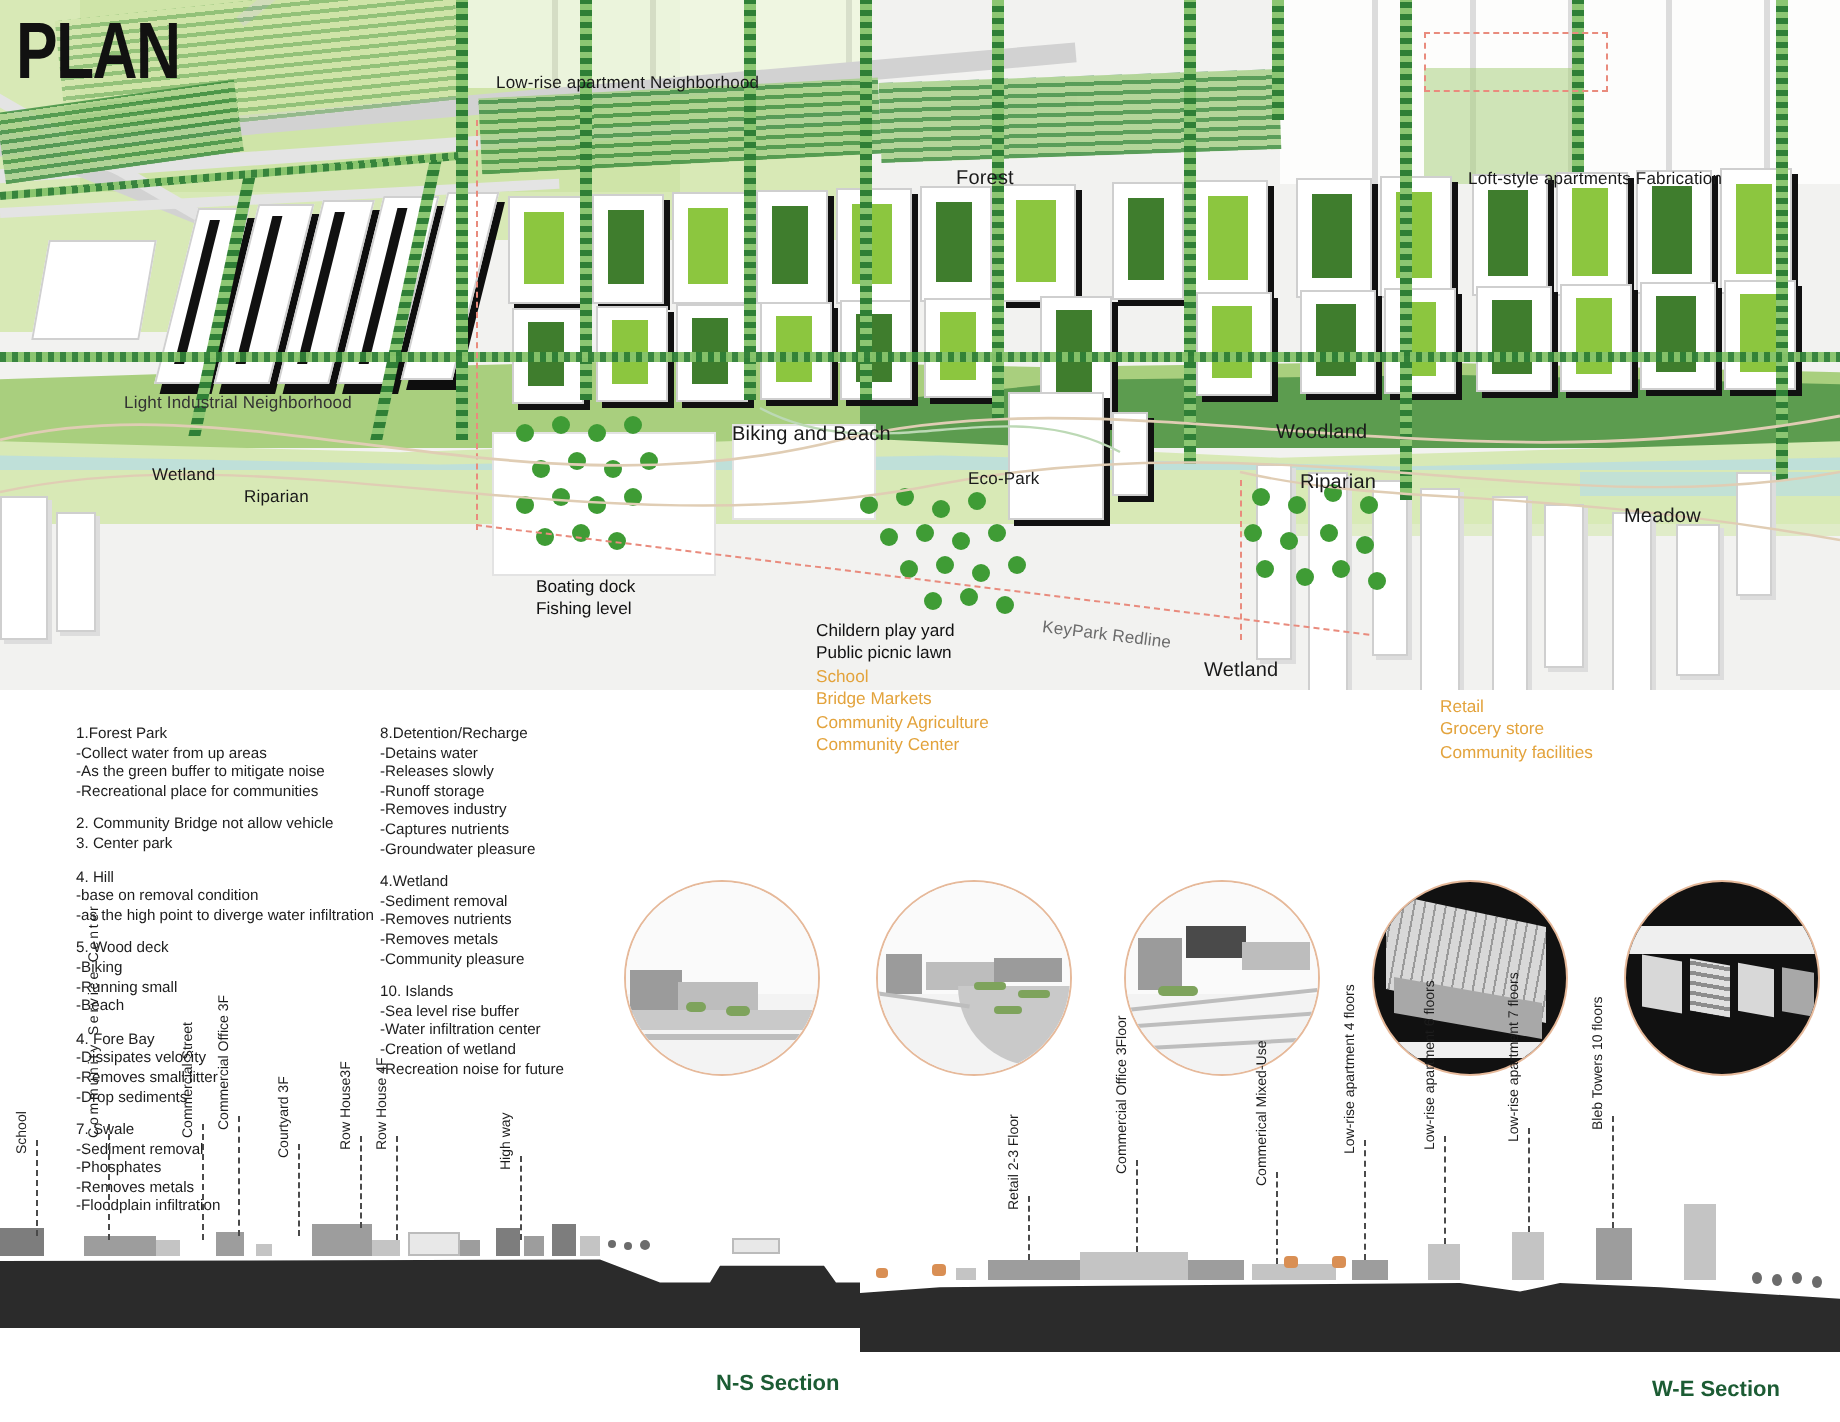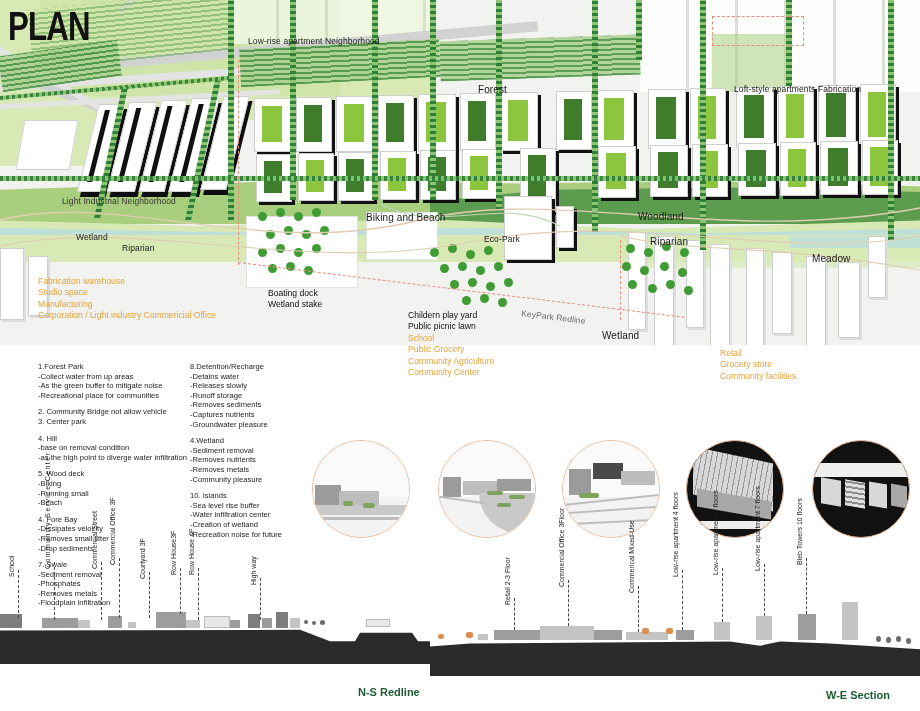--- a/index.html
+++ b/index.html
@@ -313,39 +313,33 @@
     <div class="lab" style="left:122px;top:243px;">Riparian</div>
     <div class="lab big" style="left:366px;top:212px;">Biking and Beach</div>
     <div class="lab" style="left:484px;top:234px;">Eco-Park</div>
     <div class="lab big" style="left:638px;top:211px;">Woodland</div>
     <div class="lab big" style="left:650px;top:236px;">Riparian</div>
     <div class="lab big" style="left:812px;top:253px;">Meadow</div>
     <div class="lab big" style="left:602px;top:330px;">Wetland</div>
     <div class="lab" style="left:521px;top:312px;transform:rotate(7deg);color:#6b6b6b;">KeyPark Redline</div>
   </div>
 
-  <div class="callout" style="left:38px;top:276px;color:#e3a33c;">
-    <span class="l">Fabrication warehouse</span>
-    <span class="l">Studio space</span>
-    <span class="l">Manufacturing</span>
-    <span class="l">Corporation / Light industry Commericial Office</span>
-  </div>
 
   <div class="callout" style="left:268px;top:288px;color:#111;">
     <span class="l">Boating dock</span>
-    <span class="l">Wetland stake</span>
+    <span class="l">Fishing level</span>
   </div>
 
   <div class="callout" style="left:408px;top:310px;color:#111;">
     <span class="l">Childern play yard</span>
     <span class="l">Public picnic lawn</span>
   </div>
   <div class="callout" style="left:408px;top:333px;color:#e3a33c;">
     <span class="l">School</span>
-    <span class="l">Public Grocery</span>
+    <span class="l">Bridge Markets</span>
     <span class="l">Community Agriculture</span>
     <span class="l">Community Center</span>
   </div>
 
   <div class="callout" style="left:720px;top:348px;color:#e3a33c;">
     <span class="l">Retail</span>
     <span class="l">Grocery store</span>
     <span class="l">Community facilities</span>
   </div>
 
@@ -377,21 +371,21 @@
     <span class="h">-Phosphates</span>
     <span class="h">-Removes metals</span>
     <span class="h">-Floodplain infiltration</span>
   </div>
 
   <div class="legend" style="left:190px;top:362px;">
     <span class="h">8.Detention/Recharge</span>
     <span class="h">-Detains water</span>
     <span class="h">-Releases slowly</span>
     <span class="h">-Runoff storage</span>
-    <span class="h">-Removes sediments</span>
+    <span class="h">-Removes industry</span>
     <span class="h">-Captures nutrients</span>
     <span class="h">-Groundwater pleasure</span>
     <span class="gap"></span>
     <span class="h">4.Wetland</span>
     <span class="h">-Sediment removal</span>
     <span class="h">-Removes nutrients</span>
     <span class="h">-Removes metals</span>
     <span class="h">-Community pleasure</span>
     <span class="gap"></span>
     <span class="h">10. Islands</span>
@@ -486,21 +480,21 @@
 
     <div class="vlab" style="left:15px;top:30px;">School</div>
     <div class="vlab2" style="left:51px;top:22px;">Community Service Center</div>
     <div class="vlab" style="left:98px;top:22px;">Commercial Street</div>
     <div class="vlab" style="left:116px;top:18px;">Commercial Office 3F</div>
     <div class="vlab" style="left:146px;top:32px;">Courtyard 3F</div>
     <div class="vlab" style="left:177px;top:28px;">Row House3F</div>
     <div class="vlab" style="left:195px;top:28px;">Row House 4F</div>
     <div class="vlab" style="left:257px;top:38px;">High way</div>
   </div>
-  <div class="sectitle" style="left:358px;top:686px;">N-S Redline</div>
+  <div class="sectitle" style="left:358px;top:686px;">N-S Section</div>
 
   <div class="sec" style="left:430px;top:540px;width:490px;height:140px;">
     <div class="ground" style="left:0;top:100px;width:490px;height:36px;
         clip-path:polygon(0 18%,40px 10%,300px 4%,330px 16%,350px 4%,400px 10%,490px 26%,490px 100%,0 100%);"></div>
 
     <div class="orangemini" style="left:8px;top:94px;width:6px;height:5px;border-radius:2px;"></div>
     <div class="orangemini" style="left:36px;top:92px;width:7px;height:6px;border-radius:2px;"></div>
     <div class="sbld l" style="left:48px;top:94px;width:10px;height:6px;"></div>
     <div class="sbld" style="left:64px;top:90px;width:46px;height:10px;"></div>
     <div class="sbld l" style="left:110px;top:86px;width:54px;height:14px;"></div>

